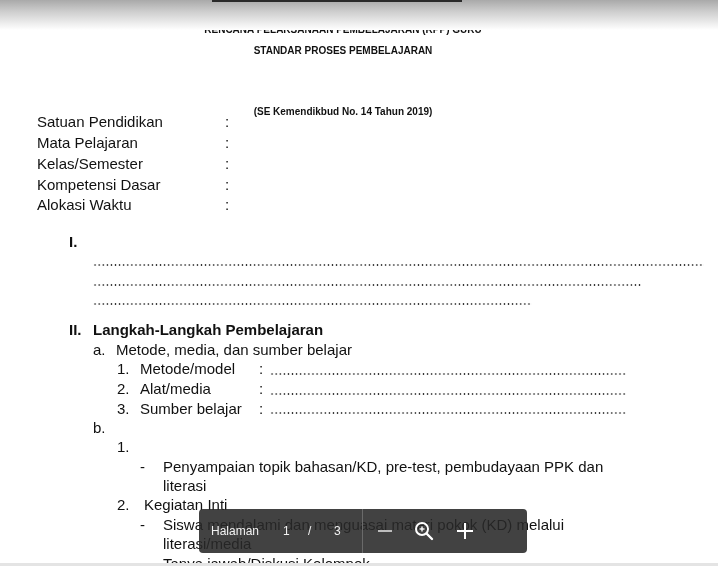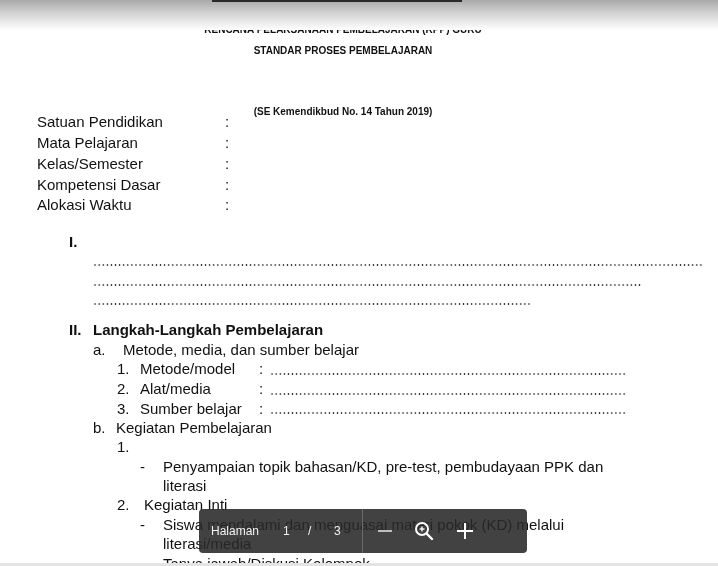--- a/index.html
+++ b/index.html
@@ -73,39 +73,38 @@
 
   <span class="t b" style="left:69px;top:233px;">I.</span>
   <div class="dots" style="left:93px;top:264px;width:611px;"></div>
   <div class="dots" style="left:93px;top:284px;width:548px;"></div>
   <div class="dots" style="left:93px;top:303px;width:439px;"></div>
 
   <span class="t b" style="left:69px;top:321px;">II.</span>
   <span class="t b" style="left:93px;top:321px;">Langkah-Langkah Pembelajaran</span>
 
   <span class="t" style="left:93px;top:341px;">a.</span>
-  <span class="t" style="left:116px;top:341px;margin-left:7px;">Metode, media, dan sumber belajar</span>
+  <span class="t" style="left:116px;top:341px;">Metode, media, dan sumber belajar</span>
 
   <span class="t" style="left:117px;top:360px;">1.</span>
   <span class="t" style="left:140px;top:360px;">Metode/model</span>
   <span class="t" style="left:259px;top:360px;">:</span>
   <div class="dots" style="left:270px;top:373px;width:357px;"></div>
 
   <span class="t" style="left:117px;top:380px;">2.</span>
   <span class="t" style="left:140px;top:380px;">Alat/media</span>
   <span class="t" style="left:259px;top:380px;">:</span>
   <div class="dots" style="left:270px;top:393px;width:357px;"></div>
 
   <span class="t" style="left:117px;top:400px;">3.</span>
   <span class="t" style="left:140px;top:400px;">Sumber belajar</span>
   <span class="t" style="left:259px;top:400px;">:</span>
   <div class="dots" style="left:270px;top:412px;width:357px;"></div>
 
   <span class="t" style="left:93px;top:419px;">b.</span>
-  <span class="t" style="left:116px;top:419px;">Kegiatan Pembelajaran</span>
 
   <span class="t" style="left:117px;top:438px;">1.</span>
 
   <span class="t" style="left:140px;top:458px;">-</span>
   <span class="t" style="left:163px;top:458px;">Penyampaian topik bahasan/KD, pre-test, pembudayaan PPK dan</span>
   <span class="t" style="left:163px;top:477px;">literasi</span>
 
   <span class="t" style="left:117px;top:496px;">2.</span>
   <span class="t" style="left:144px;top:496px;">Kegiatan Inti</span>
 

